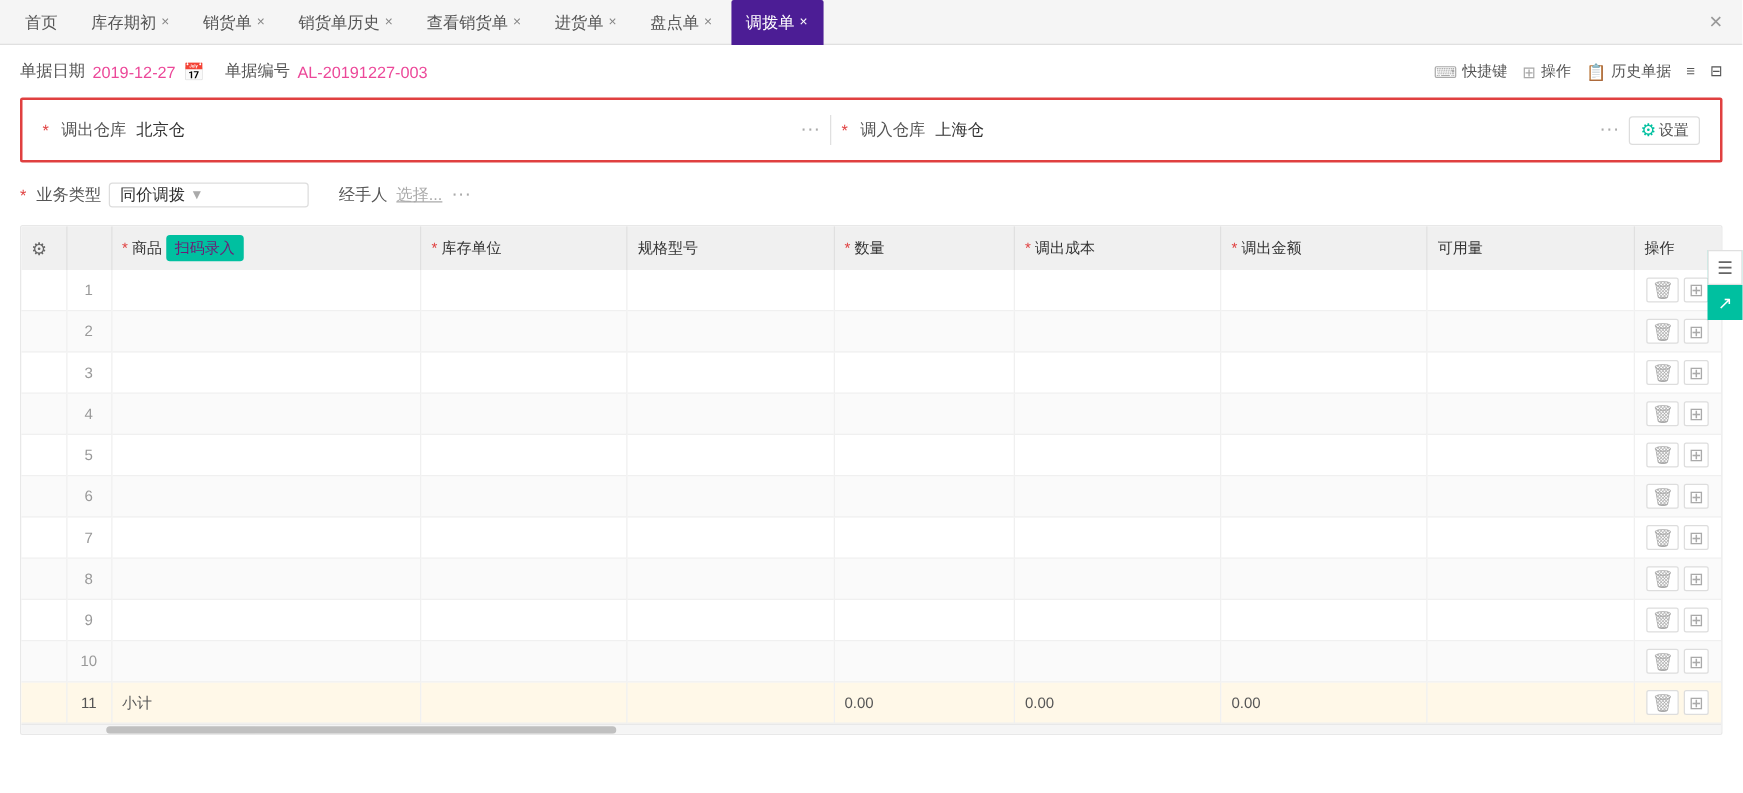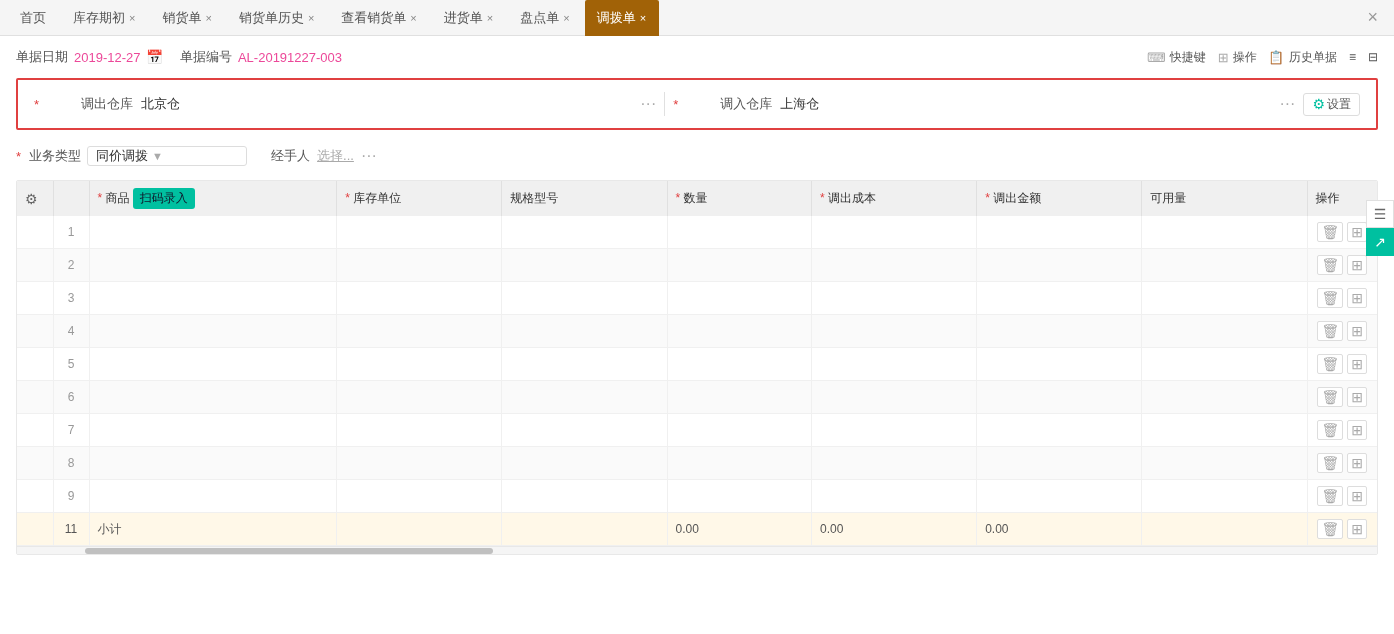--- a/index.html
+++ b/index.html
@@ -18,21 +18,21 @@
       display: flex; align-items: center; gap: 4px;
       padding: 0 12px;
       height: 36px;
       font-size: 13px;
       color: #555;
       cursor: pointer;
       border-right: 1px solid transparent;
       white-space: nowrap;
     }
     .tab.active {
-      background: #a16207;
+      background: #4c1d95;
       color: #fff;
       border-radius: 2px 2px 0 0;
     }
     .tab .close-icon {
       font-size: 11px;
       color: inherit;
       opacity: 0.7;
       cursor: pointer;
     }
     .tab.active .close-icon { color: #fff; opacity: 1; }
@@ -89,21 +89,21 @@
     .warehouse-section {
       display: flex; align-items: center; gap: 8px;
       flex: 1;
     }
     .warehouse-divider {
       width: 1px; height: 24px;
       background: #e0e0e0;
       margin: 0 8px;
     }
     .required-star { color: #e04040; margin-right: 2px; }
-    .warehouse-label { color: #555; font-size: 13px; margin-left: 32px; }
+    .warehouse-label { color: #555; font-size: 13px; }
     .warehouse-value { color: #333; font-size: 13px; }
     .more-btn {
       color: #aaa; font-size: 16px; cursor: pointer;
       margin-left: auto;
     }
     .settings-btn {
       display: flex; align-items: center; gap: 2px;
       border: 1px solid #ddd; border-radius: 3px;
       padding: 2px 8px;
       color: #555; font-size: 12px; cursor: pointer;
@@ -203,21 +203,21 @@
     .icon-btn {
       color: #aaa; font-size: 14px; cursor: pointer;
       border: 1px solid #ddd; border-radius: 2px;
       padding: 1px 3px;
       background: #fff;
     }
 
     
     .scan-btn {
       display: inline-flex; align-items: center; gap: 3px;
-      background: #00c0a0; color: #0f172a;
+      background: #00c0a0; color: #701a75;
       border-radius: 3px; padding: 2px 7px;
       font-size: 12px; cursor: pointer;
       white-space: nowrap;
     }
 
     
     .th-gear { color: #666; cursor: pointer; font-size: 14px; }
 
     
     .right-panel {
@@ -542,20 +542,37 @@
     <td class="col-op">
       <div class="table-action-icons">
         <span class="icon-btn">🗑</span>
         <span class="icon-btn">⊞</span>
       </div>
     </td>
   </tr>
           <tr>
     <td class="row-num"></td>
     <td class="row-num">9</td>
+    <td class="col-product"></td>
+    <td class="col-unit"></td>
+    <td class="col-spec"></td>
+    <td class="col-qty"></td>
+    <td class="col-cost"></td>
+    <td class="col-amount"></td>
+    <td class="col-avail"></td>
+    <td class="col-op">
+      <div class="table-action-icons">
+        <span class="icon-btn">🗑</span>
+        <span class="icon-btn">⊞</span>
+      </div>
+    </td>
+  </tr>
+          <tr>
+    <td class="row-num"></td>
+    <td class="row-num">10</td>
     <td class="col-product"></td>
     <td class="col-unit"></td>
     <td class="col-spec"></td>
     <td class="col-qty"></td>
     <td class="col-cost"></td>
     <td class="col-amount"></td>
     <td class="col-avail"></td>
     <td class="col-op">
       <div class="table-action-icons">
         <span class="icon-btn">🗑</span>

